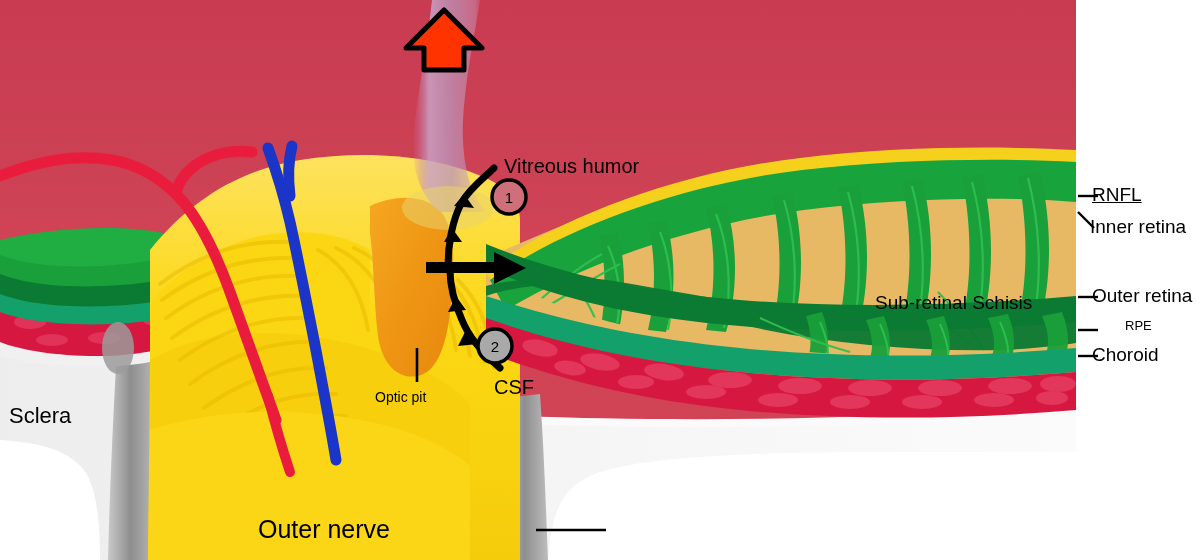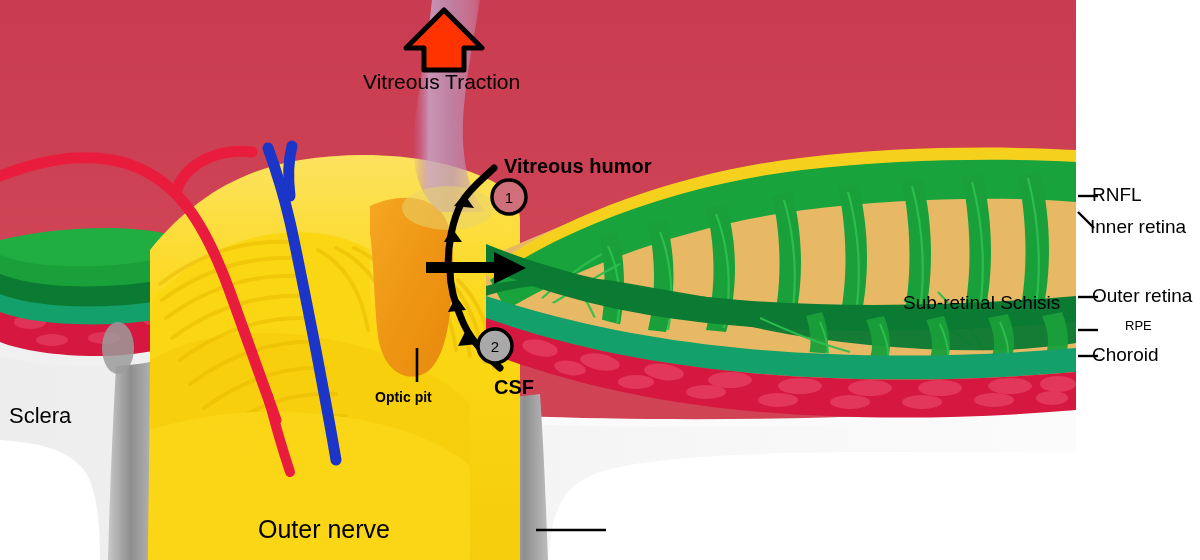--- a/index.html
+++ b/index.html
@@ -1,20 +1,20 @@
 <!DOCTYPE html>
 <html><head>
 <meta charset="utf-8">
 <style>
   html,body{margin:0;padding:0;background:#fff;}
   body{width:1200px;height:560px;overflow:hidden;font-family:"Liberation Sans",sans-serif;}
   #stage{position:relative;width:1200px;height:560px;background:#ffffff;}
   svg.root{position:absolute;left:0;top:0;width:1200px;height:560px;display:block;}
   .lbl{position:absolute;color:#000;white-space:nowrap;line-height:1.05;}
-  .lbl.b{font-weight:bold;}
+  .lbl.b{font-weight:normal;}
 </style>
 </head>
 <body>
 
 <div id="stage">
 
 <svg class="root" viewBox="0 0 1200 560">
   <defs>
     <linearGradient id="bgRed" x1="0" y1="0" x2="0" y2="1">
       <stop offset="0%" stop-color="#c83b51"></stop>
@@ -260,26 +260,25 @@
 
   <g stroke="#000" stroke-width="2.4">
     <line x1="1078" y1="196" x2="1098" y2="196"></line>
     <line x1="1078" y1="212" x2="1094" y2="228"></line>
     <line x1="1078" y1="297" x2="1098" y2="297"></line>
     <line x1="1078" y1="330" x2="1098" y2="330"></line>
     <line x1="1078" y1="356" x2="1098" y2="356"></line>
   </g>
 </svg>
 
-<div class="lbl" style="left:363px;top:71px;font-size:21px;">Vitreous Traction</div>
 <div class="lbl b" style="left:504px;top:156px;font-size:20px;">Vitreous humor</div>
 <div class="lbl b" style="left:375px;top:390px;font-size:14px;text-align:right;">Optic pit</div>
 <div class="lbl b" style="left:494px;top:377px;font-size:20px;">CSF</div>
 <div class="lbl" style="left:9px;top:404px;font-size:22px;">Sclera</div>
 <div class="lbl" style="left:258px;top:516px;font-size:25px;">Outer nerve</div>
-<div class="lbl" style="left:875px;top:293px;font-size:19px;margin-left:28px;">Sub-retinal Schisis</div>
-<div class="lbl" style="left:1092px;top:185px;font-size:19px;">RNFL</div>
+<div class="lbl" style="left:875px;top:293px;font-size:19px;">Sub-retinal Schisis</div>
+<div class="lbl" style="left:1092px;top:185px;font-size:19px;text-decoration:underline;">RNFL</div>
 <div class="lbl" style="left:1090px;top:217px;font-size:19px;">Inner retina</div>
 <div class="lbl" style="left:1092px;top:286px;font-size:19px;text-align:center;">Outer retina</div>
 <div class="lbl" style="left:1125px;top:319px;font-size:13px;">RPE</div>
 <div class="lbl" style="left:1092px;top:345px;font-size:19px;">Choroid</div>
 
 </div>
 
 </body></html>

